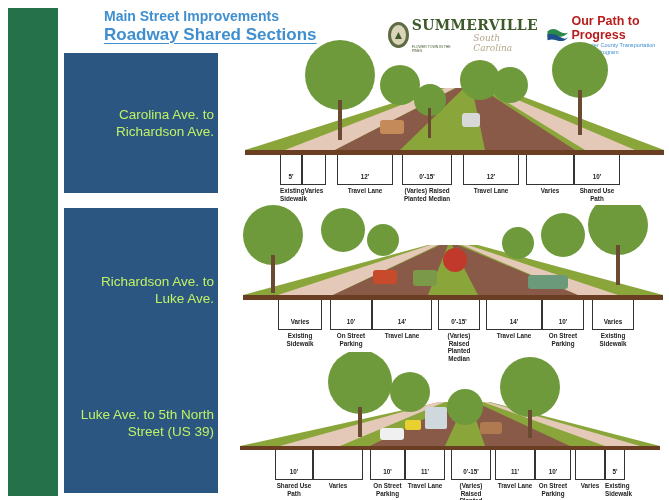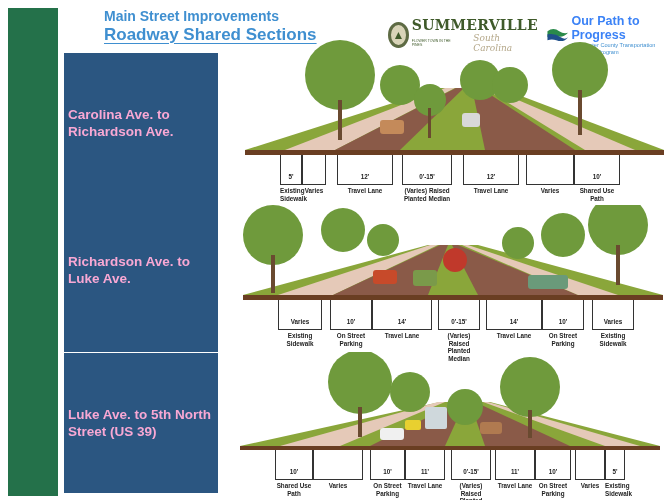--- a/index.html
+++ b/index.html
@@ -9,37 +9,37 @@
     }
     .green-bar {
       position: absolute; left: 8px; top: 8px; width: 50px; height: 488px;
       background: #24714a;
     }
     .title-block { position: absolute; left: 64px; top: 8px; margin-left: 40px; }
     .title-1 { color: #3f8fd0; font-weight: bold; font-size: 14px; line-height: 17px; }
     .title-2 { color: #3f8fd0; font-weight: bold; font-size: 17px; line-height: 20px; text-decoration: underline; text-underline-offset: 3px; }
     .section-box {
       position: absolute; left: 64px; width: 154px; background: #2b5681;
-      display: flex; align-items: center; justify-content: center; text-align: left;
-      color: #f9a8d4; font-weight: bold; font-size: 13.5px; line-height: 17px; padding: 4px;
+      display: flex; align-items: center; justify-content: center; text-align: right;
+      color: #bef264; font-weight: normal; font-size: 13.5px; line-height: 17px; padding: 4px;
     }
     .logos { position: absolute; top: 14px; left: 388px; display: flex; align-items: center; }
     .summ-seal {
       width: 26px; height: 26px; border-radius: 50%; background: #d9d4b8; border: 3px solid #5e6b44;
       display: flex; align-items: center; justify-content: center; color: #3f5a2a; font-size: 12px;
     }
     .summ-text { margin-left: 3px; }
     .summ-name { font-family: "DejaVu Serif", serif; font-weight: bold; color: #3f5a2a; font-size: 14px; line-height: 15px; letter-spacing: 0.3px; }
-    .summ-sub { display: flex; align-items: center; gap: 14px; }
+    .summ-sub { display: flex; align-items: flex-end; gap: 14px; }
     .summ-tag { font-size: 3.5px; color: #3f5a2a; }
     .summ-sc { font-family: "DejaVu Serif", serif; font-style: italic; color: #b5a88a; font-size: 9px; }
     .path-logo { display: flex; align-items: center; margin-left: 8px; }
     .path-mark { width: 32px; height: 22px; position: relative; }
     .path-text { margin-left: 2px; }
-    .path-name { color: #3b82f6; font-weight: bold; font-size: 12.5px; line-height: 14px; }
+    .path-name { color: #b91c1c; font-weight: bold; font-size: 12.5px; line-height: 14px; }
     .path-sub { color: #3f8fd0; font-size: 5.6px; line-height: 7px; }
     .scene { position: absolute; }
     .dims { position: absolute; font-size: 6.3px; color: #222; font-weight: bold; }
     .dim-col { position: absolute; top: 0; text-align: center; }
     .dim-frame { border-left: 1px solid #333; border-right: 1px solid #333; border-bottom: 1px solid #333; height: 30px; position: relative; }
     .dim-frame span { position: absolute; bottom: 4px; left: 0; right: 0; text-align: center; font-size: 6.3px; }
     .dim-label { font-size: 6.3px; line-height: 7.5px; margin-top: 2px; }
   </style>
 </head>
 <body>
@@ -66,21 +66,21 @@
       <path d="M2 10 Q12 8 20 14 Q26 18 30 14 Q24 22 14 18 Q8 16 2 18 Z" fill="#1f4f8a"></path>
     </svg>
     <div class="path-text">
       <div class="path-name">Our Path to Progress</div>
       <div class="path-sub">Dorchester County Transportation Sales Tax Program</div>
     </div>
   </div>
 </div>
 
 <div class="section-box" style="top:53px; height:140px;">Carolina Ave. to Richardson Ave.</div>
-<div class="section-box" style="top:188px; height:164px;">Richardson Ave. to Luke Ave.</div>
+<div class="section-box" style="top:208px; height:164px;">Richardson Ave. to Luke Ave.</div>
 <div class="section-box" style="top:353px; height:140px;">Luke Ave. to 5th North Street (US 39)</div>
 
 <svg class="scene" style="left:240px; top:40px;" width="429" height="115" viewBox="0 0 429 115">
   <polygon points="5,110 424,110 260,48 200,48" fill="#8aa63a"></polygon>
   <polygon points="45,110 95,110 215,48 205,48" fill="#e5c9b8"></polygon>
   <polygon points="95,110 160,110 224,48 216,48" fill="#8a5a48"></polygon>
   <polygon points="245,110 335,110 240,48 232,48" fill="#8a5a48"></polygon>
   <polygon points="345,110 395,110 250,48 244,48" fill="#e5c9b8"></polygon>
   <rect x="5" y="110" width="419" height="6" fill="#6a3e22"></rect>
   <g fill="#6f9a3c">

